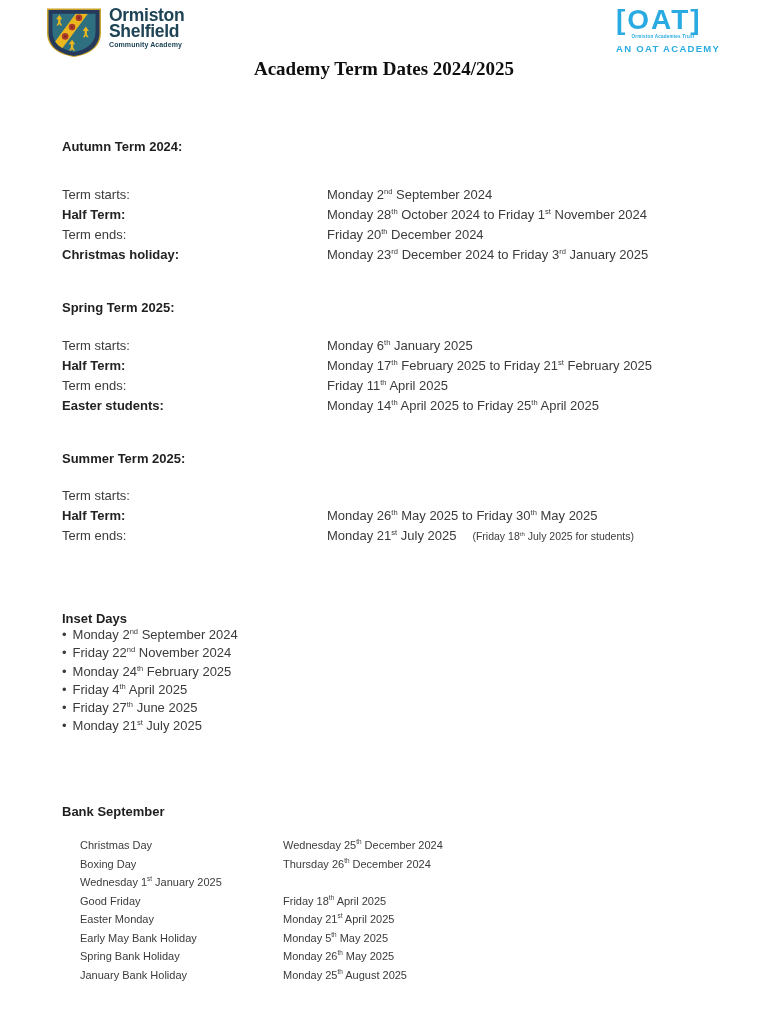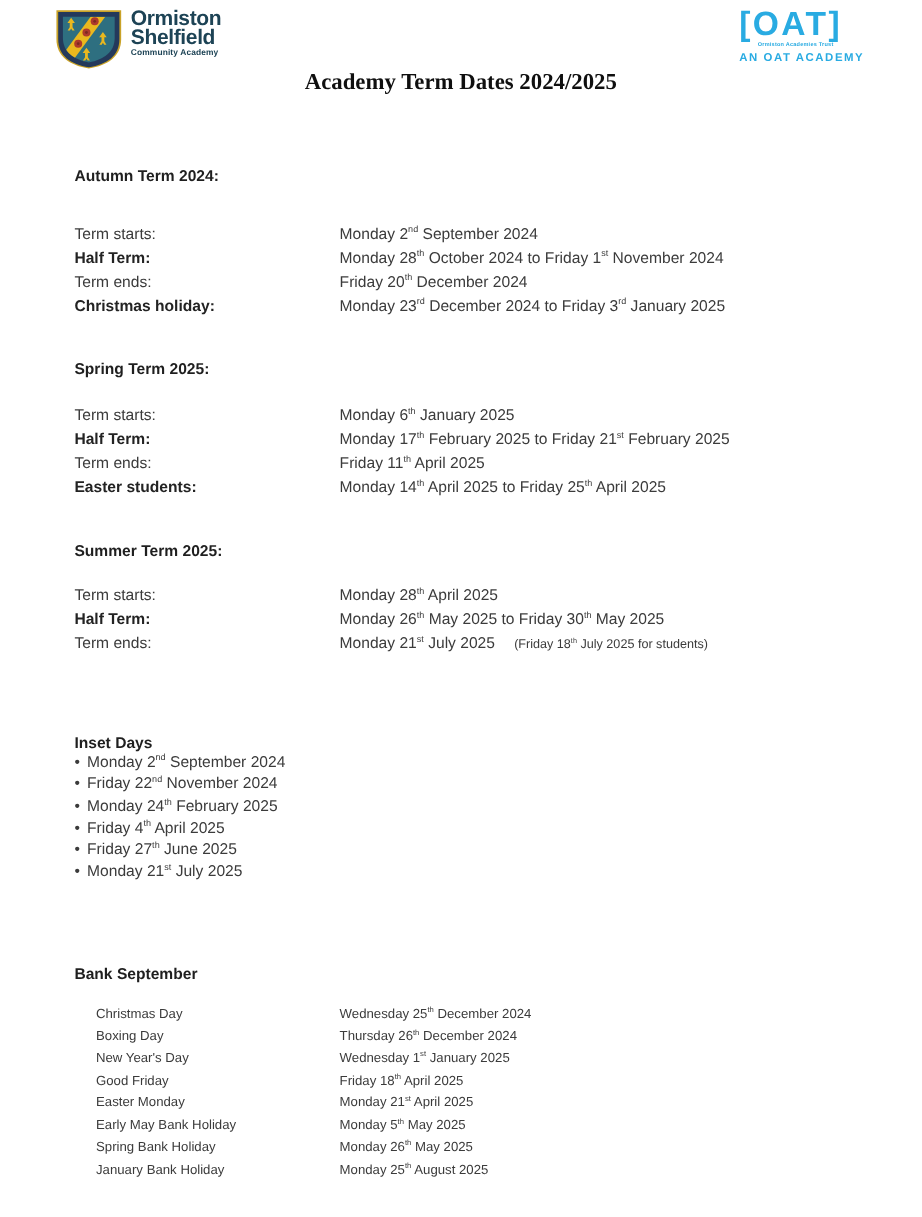--- a/index.html
+++ b/index.html
@@ -25,21 +25,21 @@
   .school-name .tagline{font-size:7px;font-weight:700;margin-top:2px;letter-spacing:0.1px;}
   .oat-logo{position:absolute;left:600px;top:6px;width:110px;color:var(--accent);margin-left:16px;}
   .oat-wordmark{font-size:28px;font-weight:800;letter-spacing:2px;line-height:28px;}
   .oat-trust{font-size:4.6px;font-weight:700;letter-spacing:0.2px;width:94px;text-align:center;margin-top:0px;}
   .oat-tag{font-size:9.5px;font-weight:700;letter-spacing:1.3px;margin-top:4px;}
   .doc-title{position:absolute;left:0;top:58px;width:768px;text-align:center;
     font-size:19px;font-weight:700;color:#0f0f0f;font-family:Liberation Serif, serif;}
   
   .sec-heading{position:absolute;left:62px;font-size:13px;font-weight:700;color:var(--heading);line-height:14px;}
   .term-rows{position:absolute;left:62px;width:660px;}
-  .term-row{display:grid;grid-template-columns:221px 1fr;line-height:20px;font-size:13px;}
+  .term-row{display:grid;grid-template-columns:221px 1fr;line-height:20px;font-size:13px;gap:44px;}
   .term-row .lbl{color:var(--text);}
   .term-row.bold .lbl{font-weight:700;color:#232323;}
   .term-row .val{color:var(--text);}
   .note{font-size:10.5px;margin-left:16px;}
   sup{font-size:58%;line-height:0;vertical-align:super;letter-spacing:0;}
   
   .bullet-list{position:absolute;left:62px;width:500px;}
   .bullet-row{line-height:18.3px;font-size:13px;}
   .bullet-row::before{content:"\2022";margin-right:6px;}
   
@@ -146,21 +146,20 @@
     <div class="term-row bold">
       <span class="lbl">Easter students:</span>
       <span class="val">Monday 14<sup>th</sup> April 2025 to Friday 25<sup>th</sup> April 2025</span>
     </div>
   </div>
 
   <div class="sec-heading" style="top:452px;">Summer Term 2025:</div>
   <div class="term-rows" style="top:486px;">
     <div class="term-row">
       <span class="lbl">Term starts:</span>
-      <span class="val">Monday 28<sup>th</sup> April 2025</span>
     </div>
     <div class="term-row bold">
       <span class="lbl">Half Term:</span>
       <span class="val">Monday 26<sup>th</sup> May 2025 to Friday 30<sup>th</sup> May 2025</span>
     </div>
     <div class="term-row">
       <span class="lbl">Term ends:</span>
       <span class="val"><span>Monday 21<sup>st</sup> July 2025</span><span class="note">(Friday 18<sup>th</sup> July 2025 for students)</span></span>
     </div>
   </div>
@@ -179,21 +178,20 @@
   <div class="bank-rows" style="top:836px;">
     <div class="bank-row">
       <span>Christmas Day</span>
       <span>Wednesday 25<sup>th</sup> December 2024</span>
     </div>
     <div class="bank-row">
       <span>Boxing Day</span>
       <span>Thursday 26<sup>th</sup> December 2024</span>
     </div>
     <div class="bank-row">
-      <span>New Year's Day</span>
       <span>Wednesday 1<sup>st</sup> January 2025</span>
     </div>
     <div class="bank-row">
       <span>Good Friday</span>
       <span>Friday 18<sup>th</sup> April 2025</span>
     </div>
     <div class="bank-row">
       <span>Easter Monday</span>
       <span>Monday 21<sup>st</sup> April 2025</span>
     </div>

